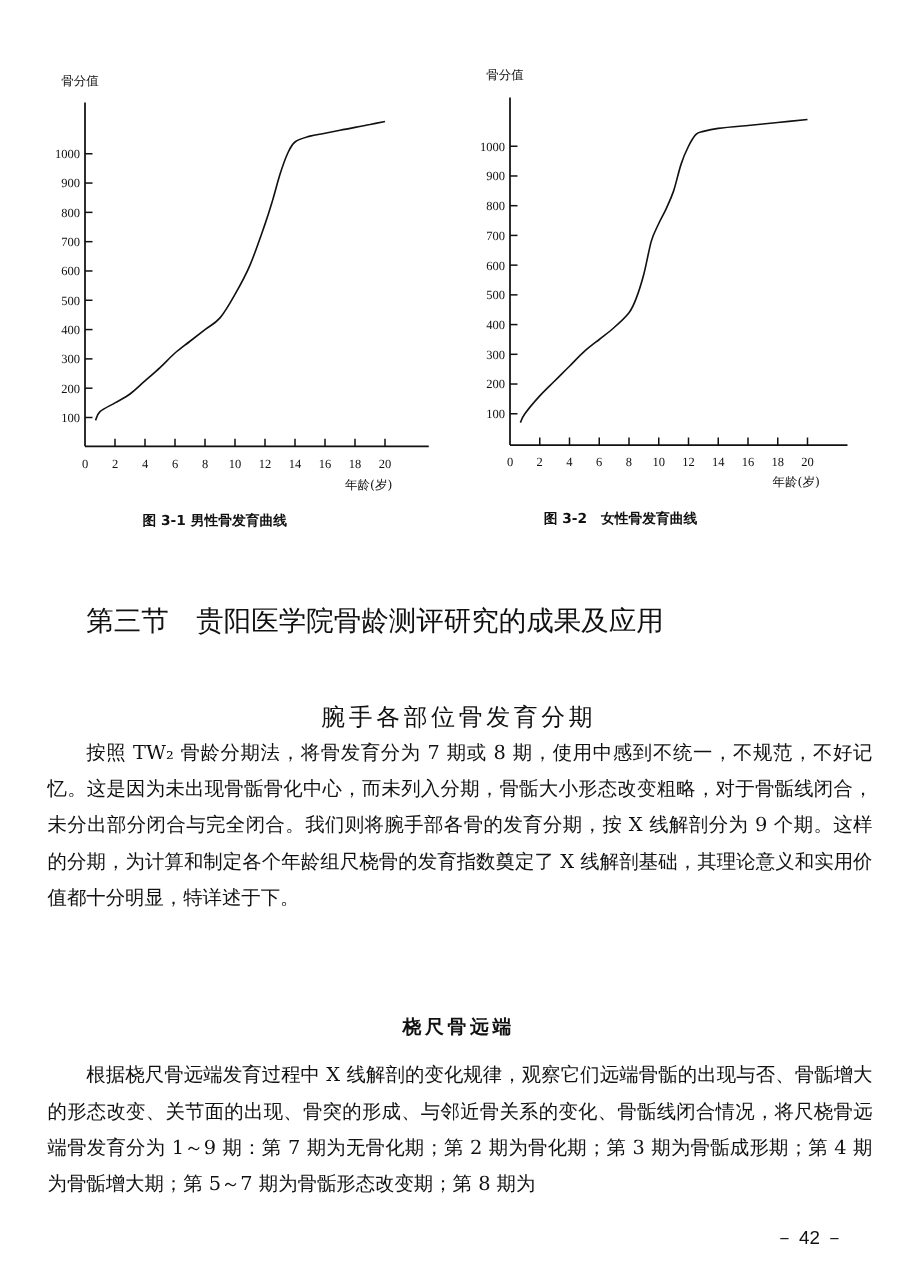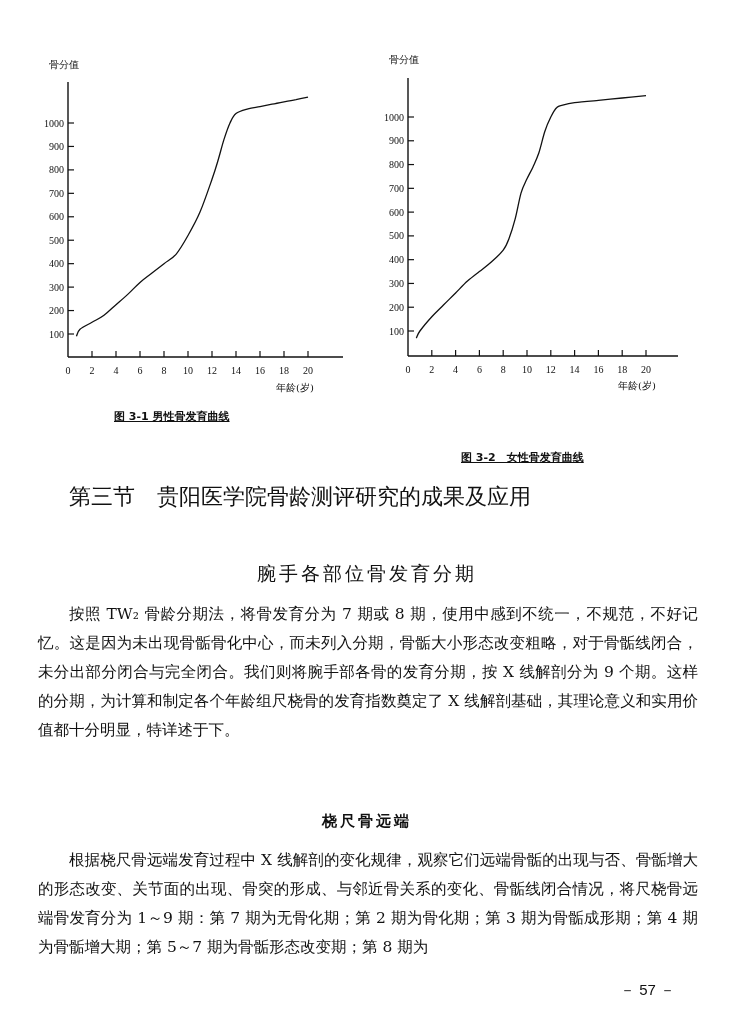--- a/index.html
+++ b/index.html
@@ -1,20 +1,20 @@
 <!DOCTYPE html>
 <html><head>
 <meta charset="utf-8">
 <style>
   html, body { margin: 0; padding: 0; background: #ffffff; }
   body { width: 734px; height: 1016px; position: relative; overflow: hidden; color: #111; font-family: "DejaVu Serif", "Liberation Serif", serif; }
   .chart-svg { position: absolute; left: 0; top: 0; }
   .axis-label { font-size: 10px; fill: #111; }
   .tick-label { font-size: 10px; fill: #111; font-family: "Liberation Serif", serif; }
-  .caption { position: absolute; font-size: 11px; font-weight: bold; font-family: "DejaVu Sans", sans-serif; color: #111; white-space: nowrap; text-decoration: underline; }
+  .caption { position: absolute; font-size: 11px; font-weight: bold; font-family: "DejaVu Sans", sans-serif; color: #111; white-space: nowrap; }
   .section-title { position: absolute; left: 0; width: 600px; top: 482px; text-align: center; font-size: 22px; font-family: "DejaVu Serif", serif; letter-spacing: 0px; }
   .subsection-title { position: absolute; left: 0; width: 734px; top: 537px; text-align: center; font-size: 19px; font-family: "DejaVu Serif", serif; letter-spacing: 3px; margin-top: 24px; }
   .para { position: absolute; left: 38px; width: 660px; font-size: 15.5px; line-height: 29px; text-align: justify; font-family: "DejaVu Serif", serif; }
   .para p { margin: 0; text-indent: 31px; }
   .small-heading { position: absolute; left: 0; width: 734px; top: 791px; text-align: center; font-size: 15px; font-weight: bold; letter-spacing: 3px; font-family: "DejaVu Serif", serif; margin-top: 21px; }
   .page-number { position: absolute; left: 620px; top: 981px; font-size: 15px; font-family: "Liberation Sans", sans-serif; }
 </style>
 </head>
 <body>
 
@@ -121,28 +121,28 @@
         <text x="622.2" y="373" text-anchor="middle" class="tick-label">18</text>
         <line x1="646" x2="646" y1="356" y2="350" stroke="#111" stroke-width="1.2"></line>
         <text x="646" y="373" text-anchor="middle" class="tick-label">20</text>
       </g>
     <path id="female-curve" fill="none" stroke="#111" stroke-width="1.3" d="M416.3,338.1 C416.9,336.9 417.3,334.6 419.9,331.0 C422.5,327.4 427.8,321.1 431.8,316.7 C435.8,312.4 439.7,308.8 443.7,304.8 C447.7,300.9 451.6,296.9 455.6,293.0 C459.6,289.0 463.5,284.6 467.5,281.1 C471.5,277.5 475.4,274.7 479.4,271.6 C483.4,268.4 487.3,265.6 491.3,262.0 C495.3,258.5 500.2,254.1 503.2,250.2 C506.2,246.2 507.2,243.4 509.1,238.3 C511.1,233.1 513.1,226.8 515.1,219.2 C517.1,211.7 519.1,199.8 521.0,193.1 C523.0,186.4 525.0,183.2 527.0,178.8 C529.0,174.5 531.0,171.3 533.0,166.9 C534.9,162.6 536.9,158.6 538.9,152.7 C540.9,146.7 542.9,137.2 544.9,131.3 C546.8,125.3 548.8,121.0 550.8,117.0 C552.8,113.0 554.8,109.5 556.8,107.5 C558.7,105.5 559.7,105.9 562.7,105.1 C565.7,104.3 568.7,103.5 574.6,102.7 C580.5,101.9 590.5,101.1 598.4,100.4 C606.3,99.6 614.3,98.8 622.2,98.0 C630.1,97.2 642.0,96.0 646.0,95.6"></path>
     <text class="axis-label" x="618" y="389">年龄(岁)</text>
   </g>
 </svg>
 
 <div class="caption" style="left:114px; top:409px;">图 3-1 男性骨发育曲线</div>
-<div class="caption" style="left:461px; top:407px;margin-top:43px;">图 3-2　女性骨发育曲线</div>
+<div class="caption" style="left:435px; top:407px;">图 3-2　女性骨发育曲线</div>
 
 <div class="section-title">第三节　贵阳医学院骨龄测评研究的成果及应用</div>
 <div class="subsection-title">腕手各部位骨发育分期</div>
 
-<div class="para" style="top:600px;">
+<div class="para" style="top:588px;">
   <p>按照 TW₂ 骨龄分期法，将骨发育分为 7 期或 8 期，使用中感到不统一，不规范，不好记忆。这是因为未出现骨骺骨化中心，而未列入分期，骨骺大小形态改变粗略，对于骨骺线闭合，未分出部分闭合与完全闭合。我们则将腕手部各骨的发育分期，按 X 线解剖分为 9 个期。这样的分期，为计算和制定各个年龄组尺桡骨的发育指数奠定了 X 线解剖基础，其理论意义和实用价值都十分明显，特详述于下。</p>
 </div>
 
 <div class="small-heading">桡尺骨远端</div>
 
 <div class="para" style="top:846px;">
   <p>根据桡尺骨远端发育过程中 X 线解剖的变化规律，观察它们远端骨骺的出现与否、骨骺增大的形态改变、关节面的出现、骨突的形成、与邻近骨关系的变化、骨骺线闭合情况，将尺桡骨远端骨发育分为 1～9 期：第 7 期为无骨化期；第 2 期为骨化期；第 3 期为骨骺成形期；第 4 期为骨骺增大期；第 5～7 期为骨骺形态改变期；第 8 期为</p>
 </div>
 
-<div class="page-number">－ 57 －</div>
+<div class="page-number">－ 42 －</div>
 
 </body></html>

